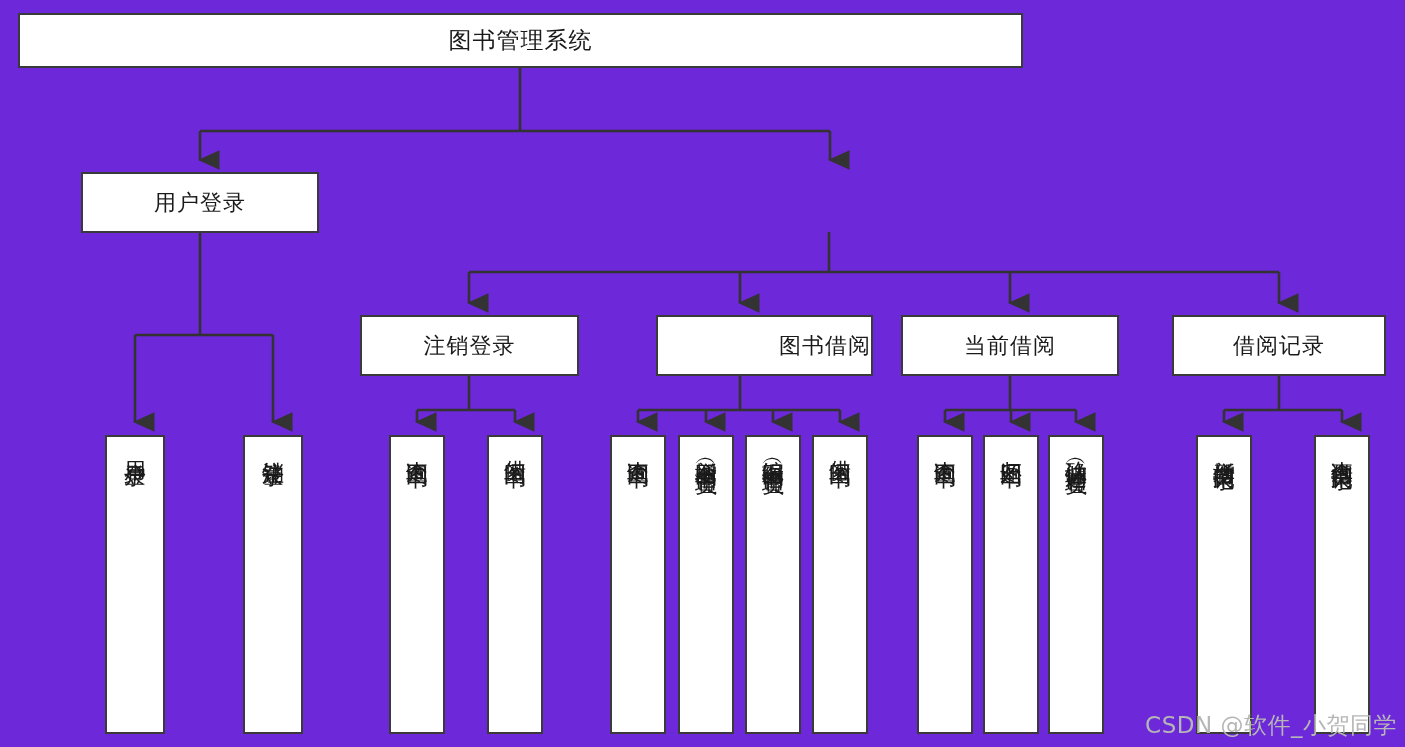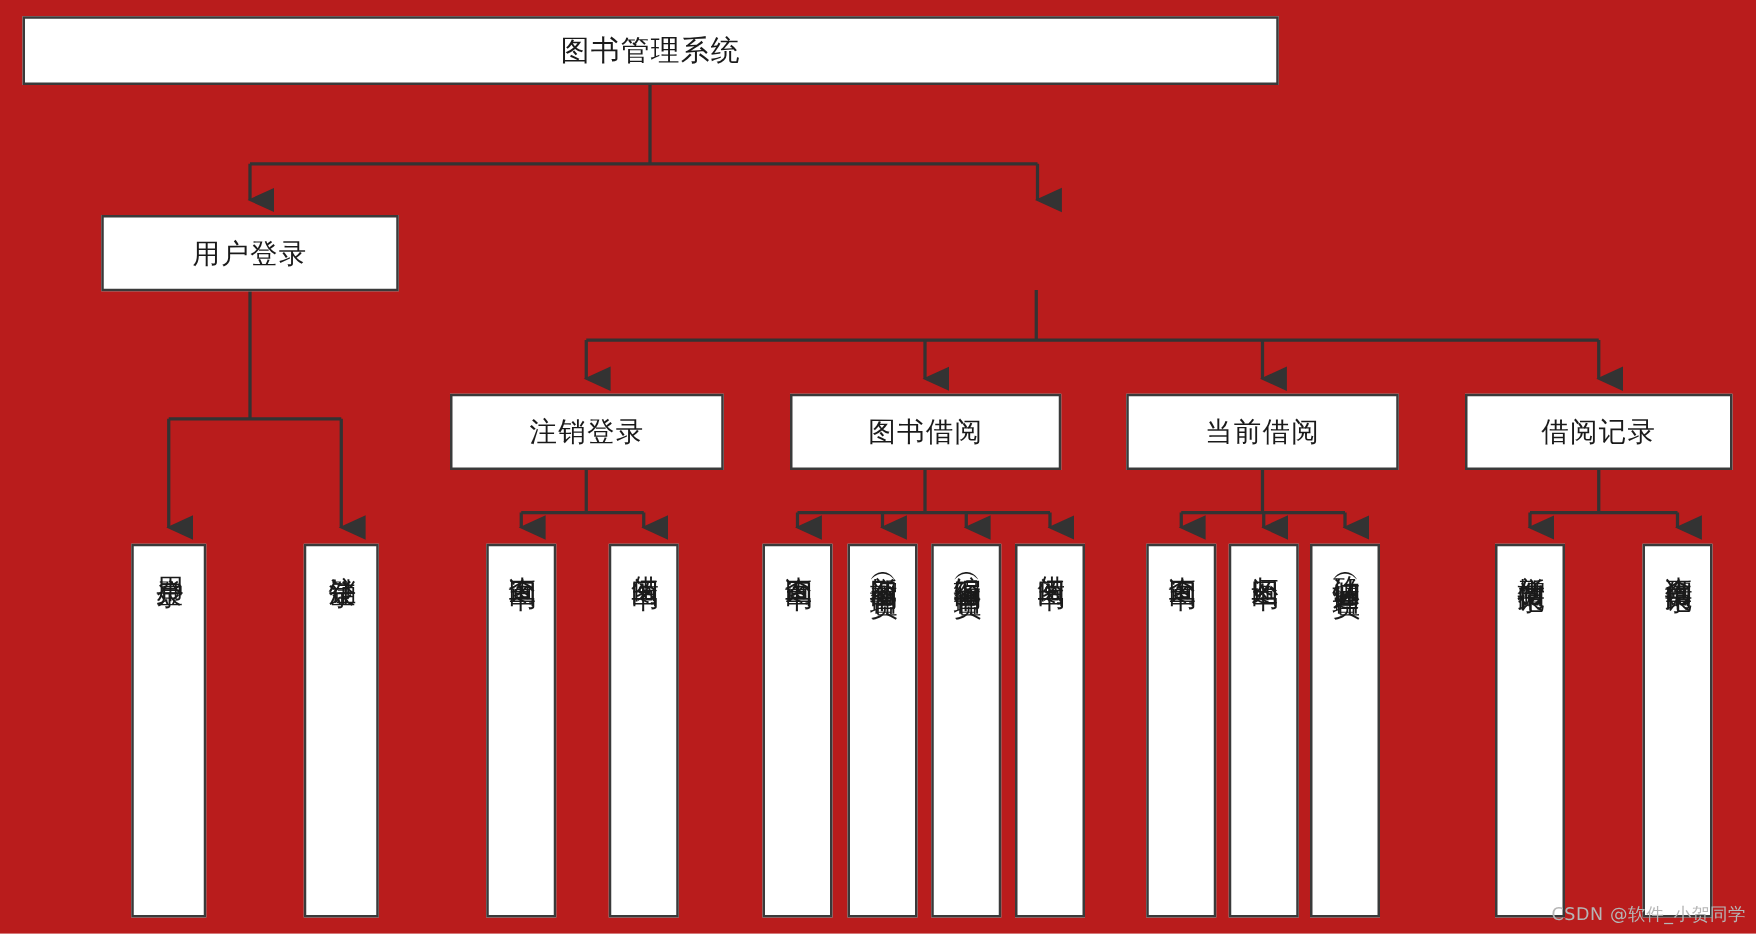--- a/index.html
+++ b/index.html
@@ -7,21 +7,21 @@
     padding: 0;
     background: #ffffff;
   }
   body {
     font-family: "DejaVu Sans", "Liberation Sans", sans-serif;
   }
   #canvas {
     position: relative;
     width: 1405px;
     height: 747px;
-    background: #b91c1c;
+    background: #6d28d9;
     overflow: hidden;
   }
   svg.connectors {
     position: absolute;
     left: 0;
     top: 0;
     width: 1405px;
     height: 747px;
     pointer-events: none;
   }
@@ -55,21 +55,21 @@
     line-height: 1.28;
     letter-spacing: 2px;
     white-space: nowrap;
     display: block;
     text-align: left;
   }
   .watermark {
     position: absolute;
     right: 8px;
     bottom: 6px;
-    font-size: 14px;
+    font-size: 23px;
     color: #b6b6b6;
     letter-spacing: 0.5px;
     white-space: nowrap;
     margin-top: 20px;
   }
 </style>
 </head>
 <body>
 
 <div id="canvas">
@@ -128,21 +128,21 @@
     <span>图书管理系统</span>
   </div>
 
   <div class="node node-h" style="left:81px; top:172px; width:238px; height:61px;">
     <span>用户登录</span>
   </div>
 
   <div class="node node-h" style="left:360px; top:315px; width:219px; height:61px;">
     <span>注销登录</span>
   </div>
-  <div class="node node-h" style="left:632px; top:315px; width:217px; height:61px;">
+  <div class="node node-h" style="left:656px; top:315px; width:217px; height:61px;justify-content:flex-end;">
     <span>图书借阅</span>
   </div>
   <div class="node node-h" style="left:901px; top:315px; width:218px; height:61px;">
     <span>当前借阅</span>
   </div>
   <div class="node node-h" style="left:1172px; top:315px; width:214px; height:61px;">
     <span>借阅记录</span>
   </div>
 
   <div class="node node-v" style="left:105px; top:435px; width:60px; height:299px;">

